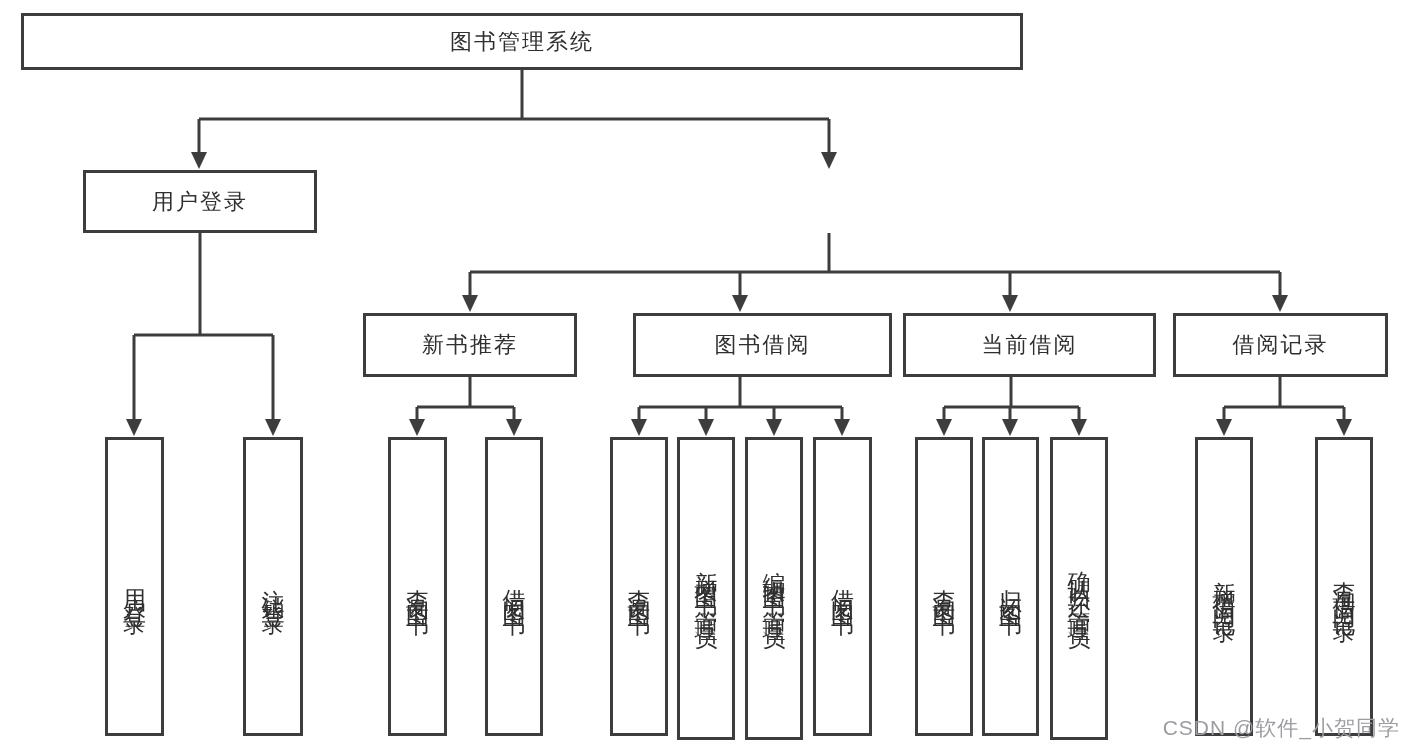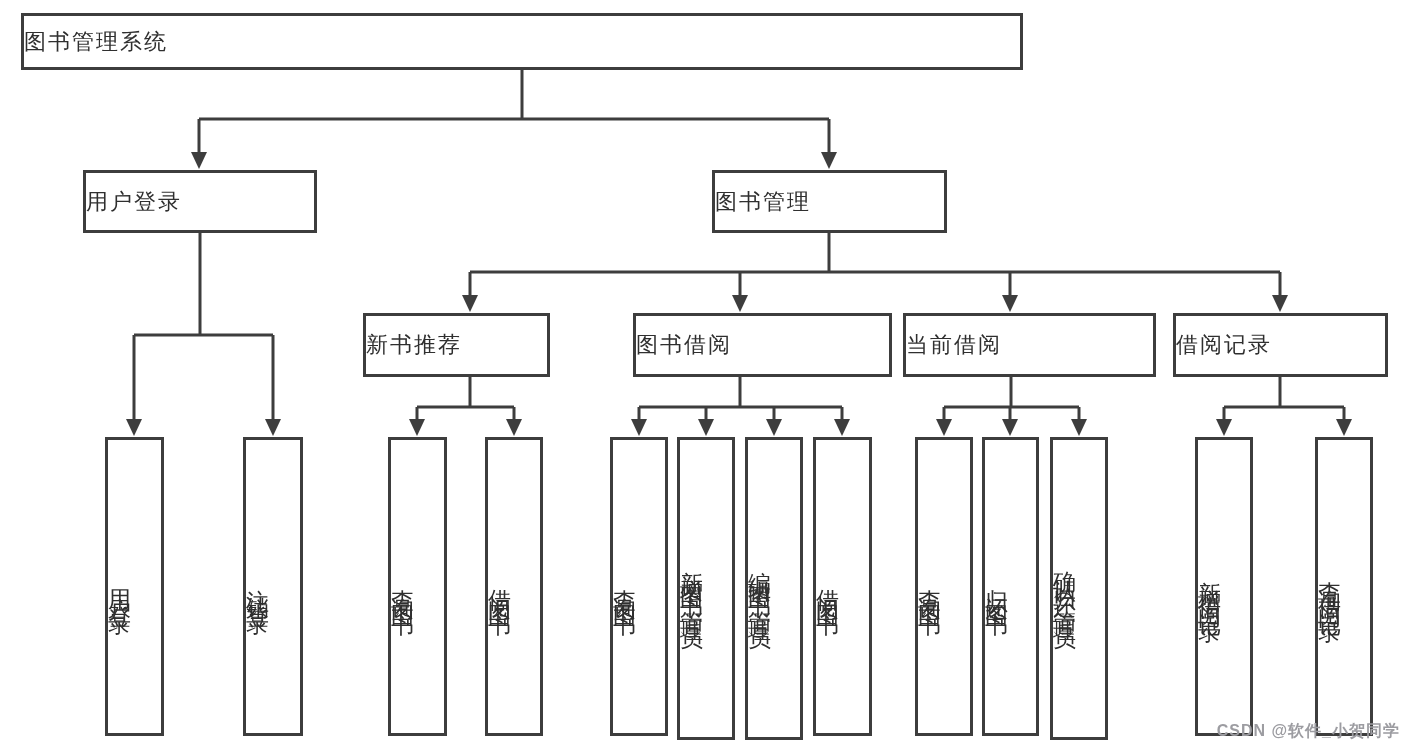--- a/index.html
+++ b/index.html
@@ -22,20 +22,21 @@
     position:absolute;left:0;top:0;width:1405px;height:747px;
     pointer-events:none;
   }
   .node{
     position:absolute;
     box-sizing:border-box;
     border:3px solid var(--line);
     background:#fff;
     display:flex;
     align-items:center;
+    justify-content:center;
     z-index:2;
   }
   .node .label{
     font-size:22px;
     letter-spacing:2px;
     color:var(--text);
     white-space:nowrap;
     line-height:1;
   }
   .node.root .label{font-size:22px;}
@@ -44,26 +45,25 @@
     text-orientation:mixed;
     font-size:23px;
     letter-spacing:8px;
     white-space:nowrap;
     line-height:1;
   }
   .watermark{
     position:absolute;
     right:5px;
     bottom:5px;
-    font-size:16px;
+    font-size:21px;
     color:var(--wm);
     z-index:5;
     letter-spacing:1px;
     white-space:nowrap;
-    font-weight:bold;
   }
 </style>
 </head>
 <body>
 
 <div class="canvas">
 
   <svg class="connectors" viewBox="0 0 1405 747" xmlns="http://www.w3.org/2000/svg">
       <line x1="522" y1="70" x2="522" y2="119" stroke="#3d3d3d" stroke-width="3"></line>
       <line x1="199" y1="119" x2="829" y2="119" stroke="#3d3d3d" stroke-width="3"></line>
@@ -119,25 +119,22 @@
       <polygon points="1336,419 1352,419 1344,436" fill="#3d3d3d"></polygon>
     </svg>
 
   <div class="node root" style="left:21px;top:13px;width:1002px;height:57px">
     <span class="label">图书管理系统</span>
   </div>
 
   <div class="node" style="left:83px;top:170px;width:234px;height:63px">
     <span class="label">用户登录</span>
   </div>
-  <div class="node" style="left:712px;top:170px;width:235px;height:63px">
-    <span class="label">图书管理</span>
-  </div>
 
-  <div class="node" style="left:363px;top:313px;width:187px;height:64px">
+  <div class="node" style="left:363px;top:313px;width:214px;height:64px">
     <span class="label">新书推荐</span>
   </div>
   <div class="node" style="left:633px;top:313px;width:259px;height:64px">
     <span class="label">图书借阅</span>
   </div>
   <div class="node" style="left:903px;top:313px;width:253px;height:64px">
     <span class="label">当前借阅</span>
   </div>
   <div class="node" style="left:1173px;top:313px;width:215px;height:64px">
     <span class="label">借阅记录</span>

